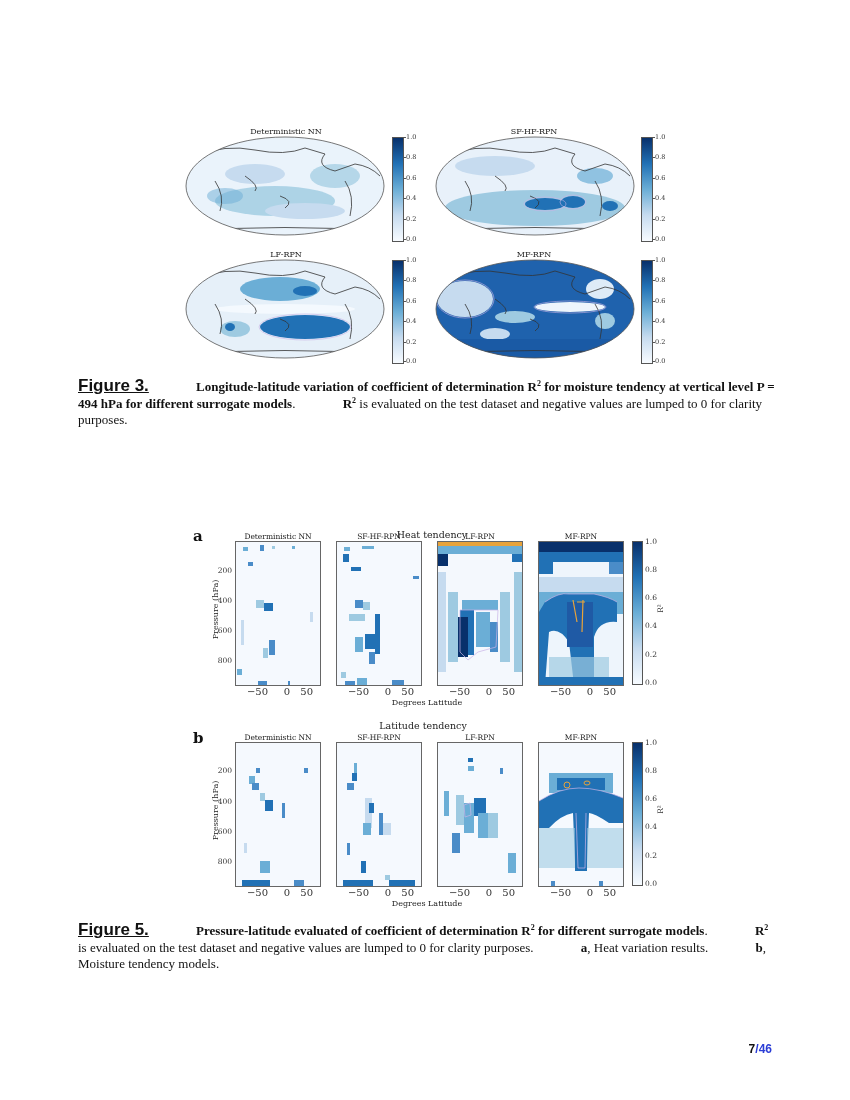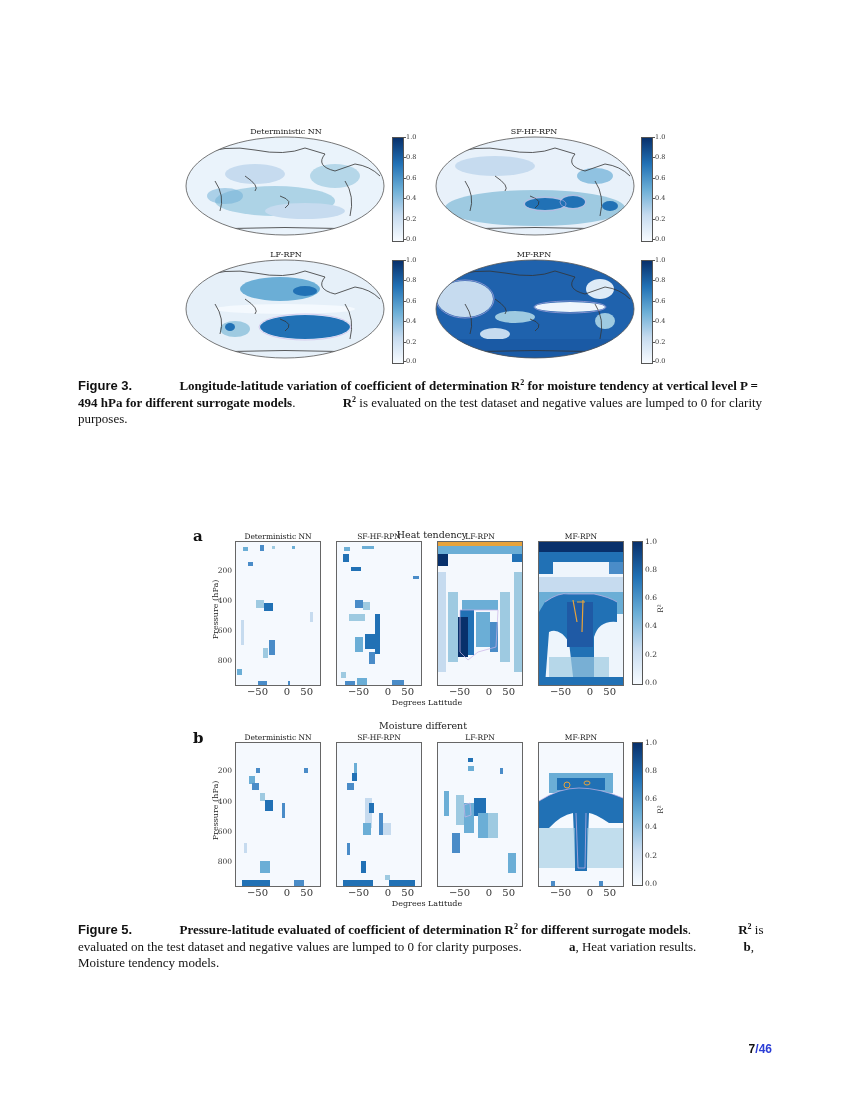--- a/index.html
+++ b/index.html
@@ -9,21 +9,21 @@
   
   .map-title { position: absolute; font-family: "DejaVu Serif", serif; font-size: 8px; color: #222; text-align: center; width: 200px; }
   .map { position: absolute; width: 200px; height: 100px; }
   .cbar { position: absolute; width: 10px; border: 1px solid #555;
           background: linear-gradient(to top, #f7fbff 0%, #c6dbef 25%, #6baed6 50%, #2171b5 75%, #08306b 100%); }
   .cbar-tick { position: absolute; font-family: "DejaVu Serif", serif; font-size: 6.5px; color: #333; }
   .cbar-tick::before { content: ""; position: absolute; left: -3px; top: 4px; width: 3px; height: 1px; background: #555; }
 
   
   .caption { position: absolute; left: 78px; width: 700px; font-family: "Liberation Serif", serif; font-size: 13px; line-height: 16.5px; color: #111; }
-  .caption .fig-label { font-family: "Liberation Sans", sans-serif; font-weight: bold; font-size: 13px; }
+  .caption .fig-label { font-family: "Liberation Sans", sans-serif; font-weight: bold; font-size: 17px; text-decoration: underline; }
   .caption b { font-weight: bold; margin-left: 44px; }
   sup { font-size: 8px; line-height: 0; vertical-align: 5px; }
 
   
   .panel-letter { position: absolute; font-family: "DejaVu Serif", serif; font-weight: bold; font-size: 15px; color: #111; }
   .suptitle { position: absolute; font-family: "DejaVu Serif", serif; font-size: 9.5px; color: #222; width: 200px; text-align: center; }
   .sub-title { position: absolute; font-family: "DejaVu Serif", serif; font-size: 7.5px; color: #222; width: 100px; text-align: center; }
   .heat { position: absolute; width: 84px; height: 143px; border: 1px solid #666; background: #f5f9fe; overflow: hidden; }
   .ytick { position: absolute; font-family: "DejaVu Serif", serif; font-size: 7.5px; color: #333; text-align: right; width: 24px; }
   .xtick { position: absolute; font-family: "DejaVu Serif", serif; font-size: 10px; color: #333; text-align: right; width: 24px; }
@@ -292,21 +292,21 @@
   <div class="cbar2" style="left:632px; top:541px;"></div>
   <span class="cb2-tick" style="left:645px; top:537px;">1.0</span>
   <span class="cb2-tick" style="left:645px; top:565px;">0.8</span>
   <span class="cb2-tick" style="left:645px; top:593px;">0.6</span>
   <span class="cb2-tick" style="left:645px; top:621px;">0.4</span>
   <span class="cb2-tick" style="left:645px; top:650px;">0.2</span>
   <span class="cb2-tick" style="left:645px; top:678px;">0.0</span>
   <span class="r2-label" style="left:656px; top:604px;">R²</span>
 
   <div class="panel-letter" style="left:193px; top:729px;">b</div>
-  <div class="suptitle" style="left:323px; top:720px;">Moisture different</div>
+  <div class="suptitle" style="left:323px; top:720px;">Latitude tendency</div>
 
   <div class="sub-title" style="left:228px; top:733px;">Deterministic NN</div>
   <div class="sub-title" style="left:329px; top:733px;">SF-HF-RPN</div>
   <div class="sub-title" style="left:430px; top:733px;">LF-RPN</div>
   <div class="sub-title" style="left:531px; top:733px;">MF-RPN</div>
 
   <div class="heat" style="left:235px; top:742px;">
     <svg width="84" height="143" viewBox="0 0 84 143">
       <rect x="20" y="25" width="4" height="5" fill="#4a8cc8"></rect>
       <rect x="13" y="33" width="6" height="8" fill="#6baed6"></rect>

